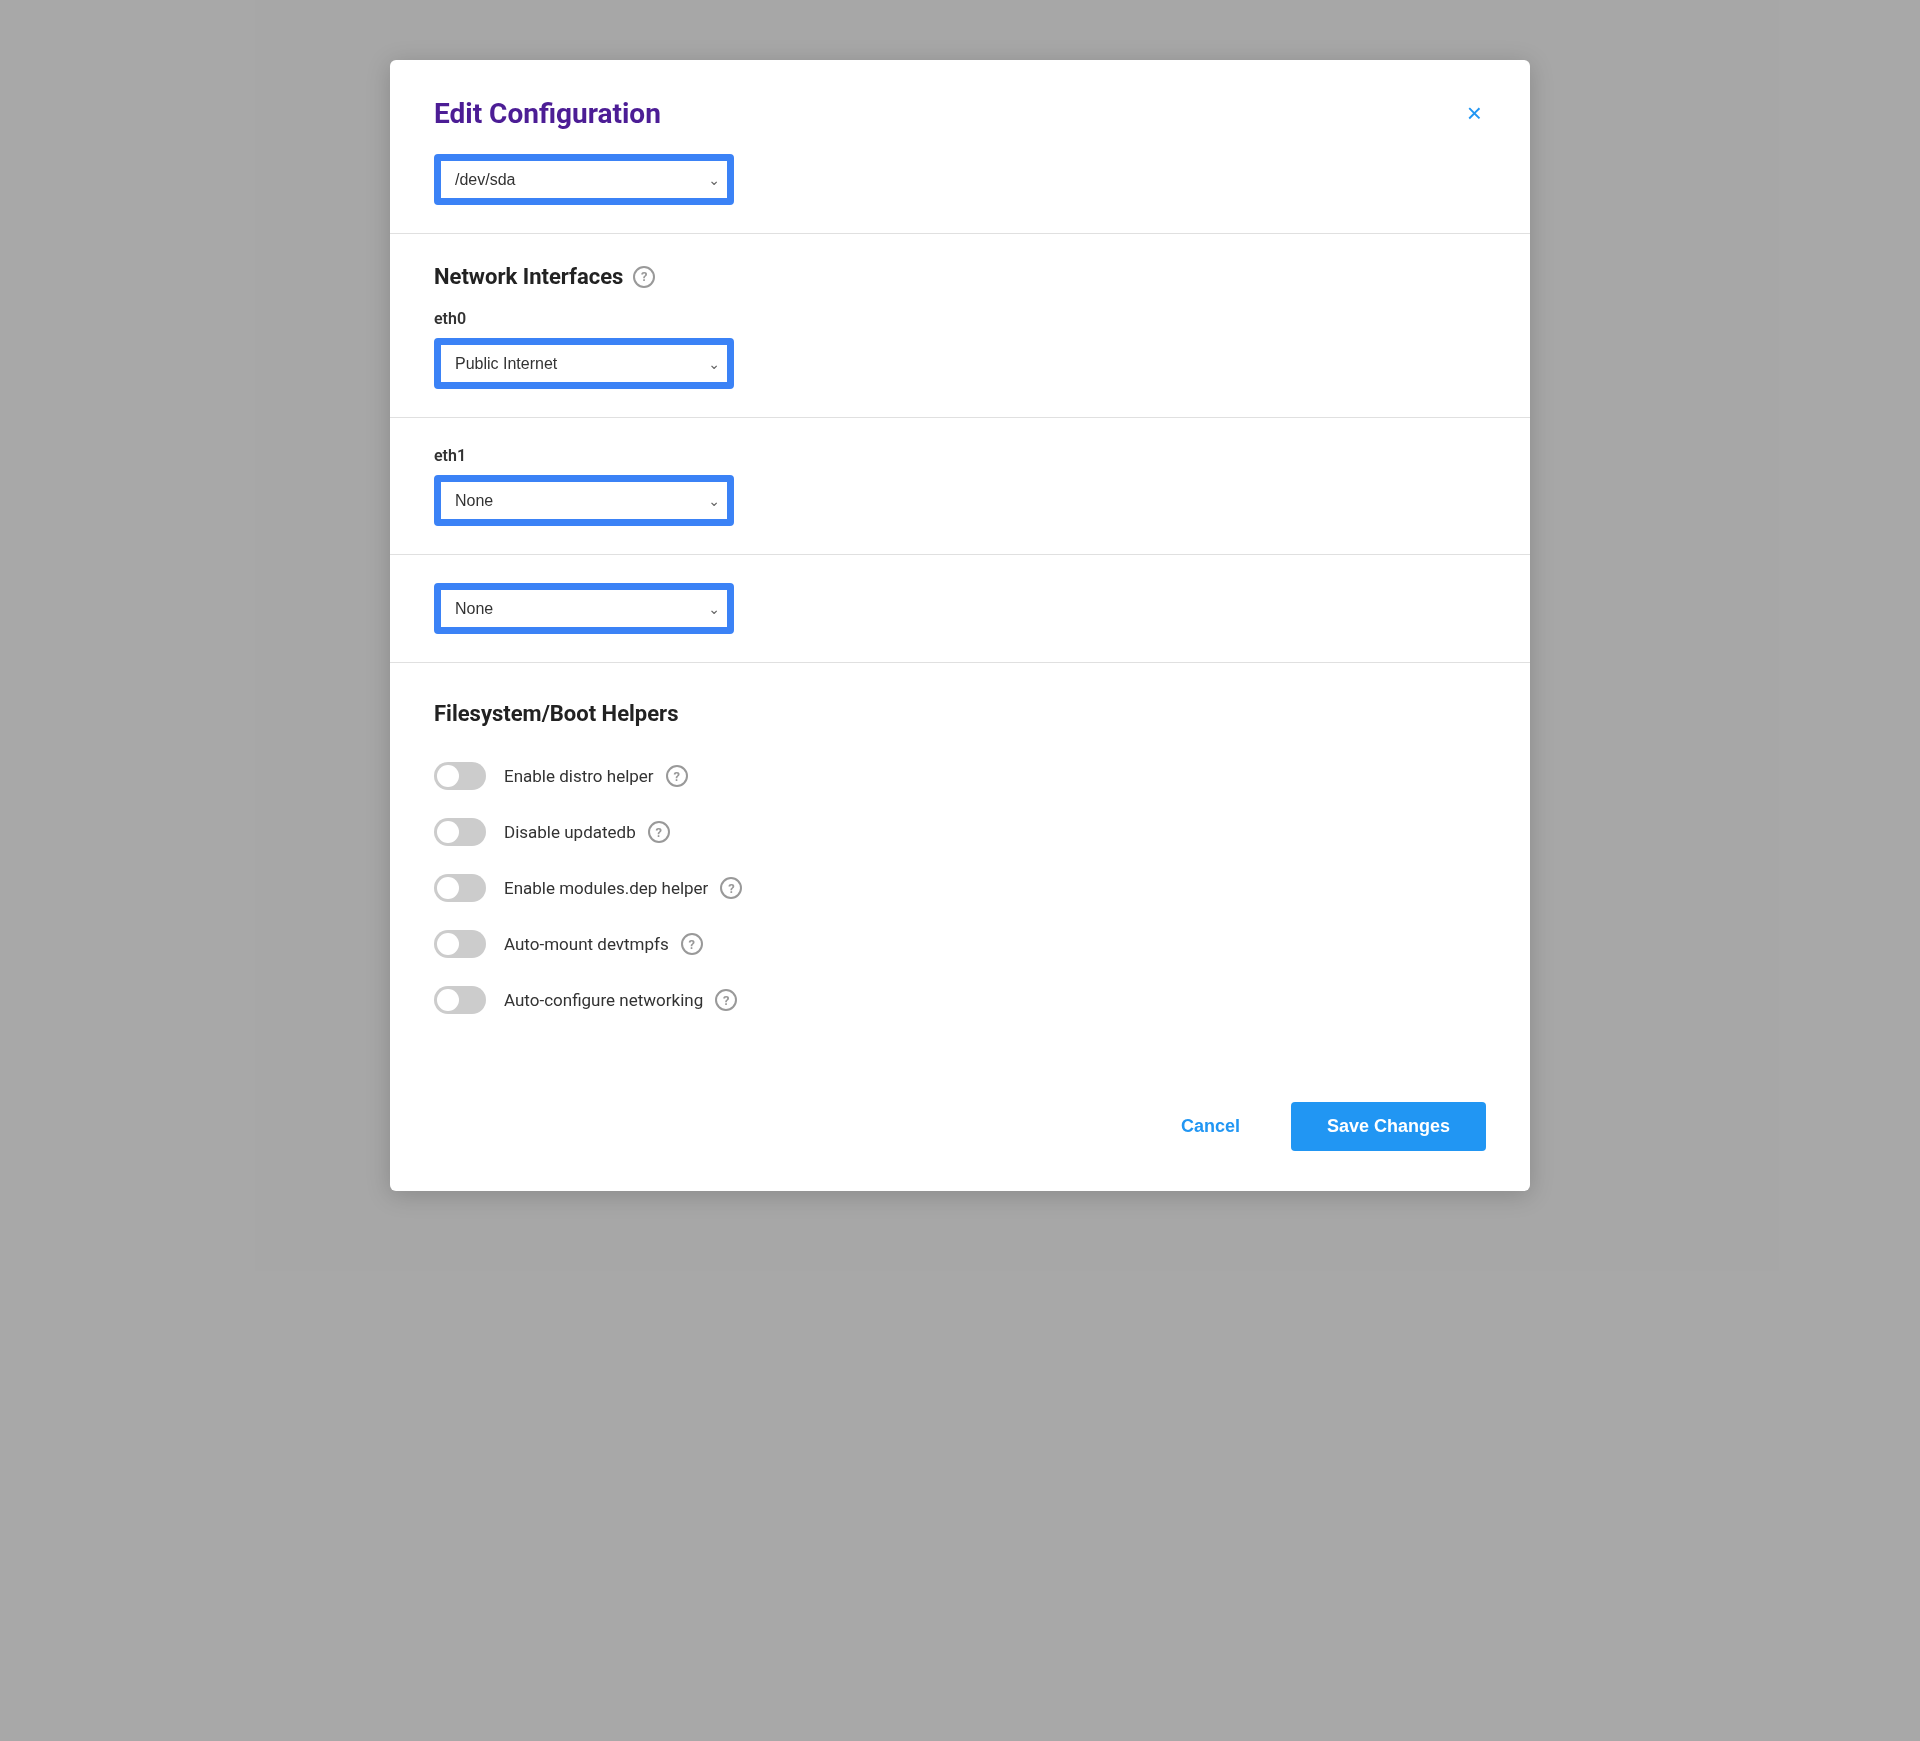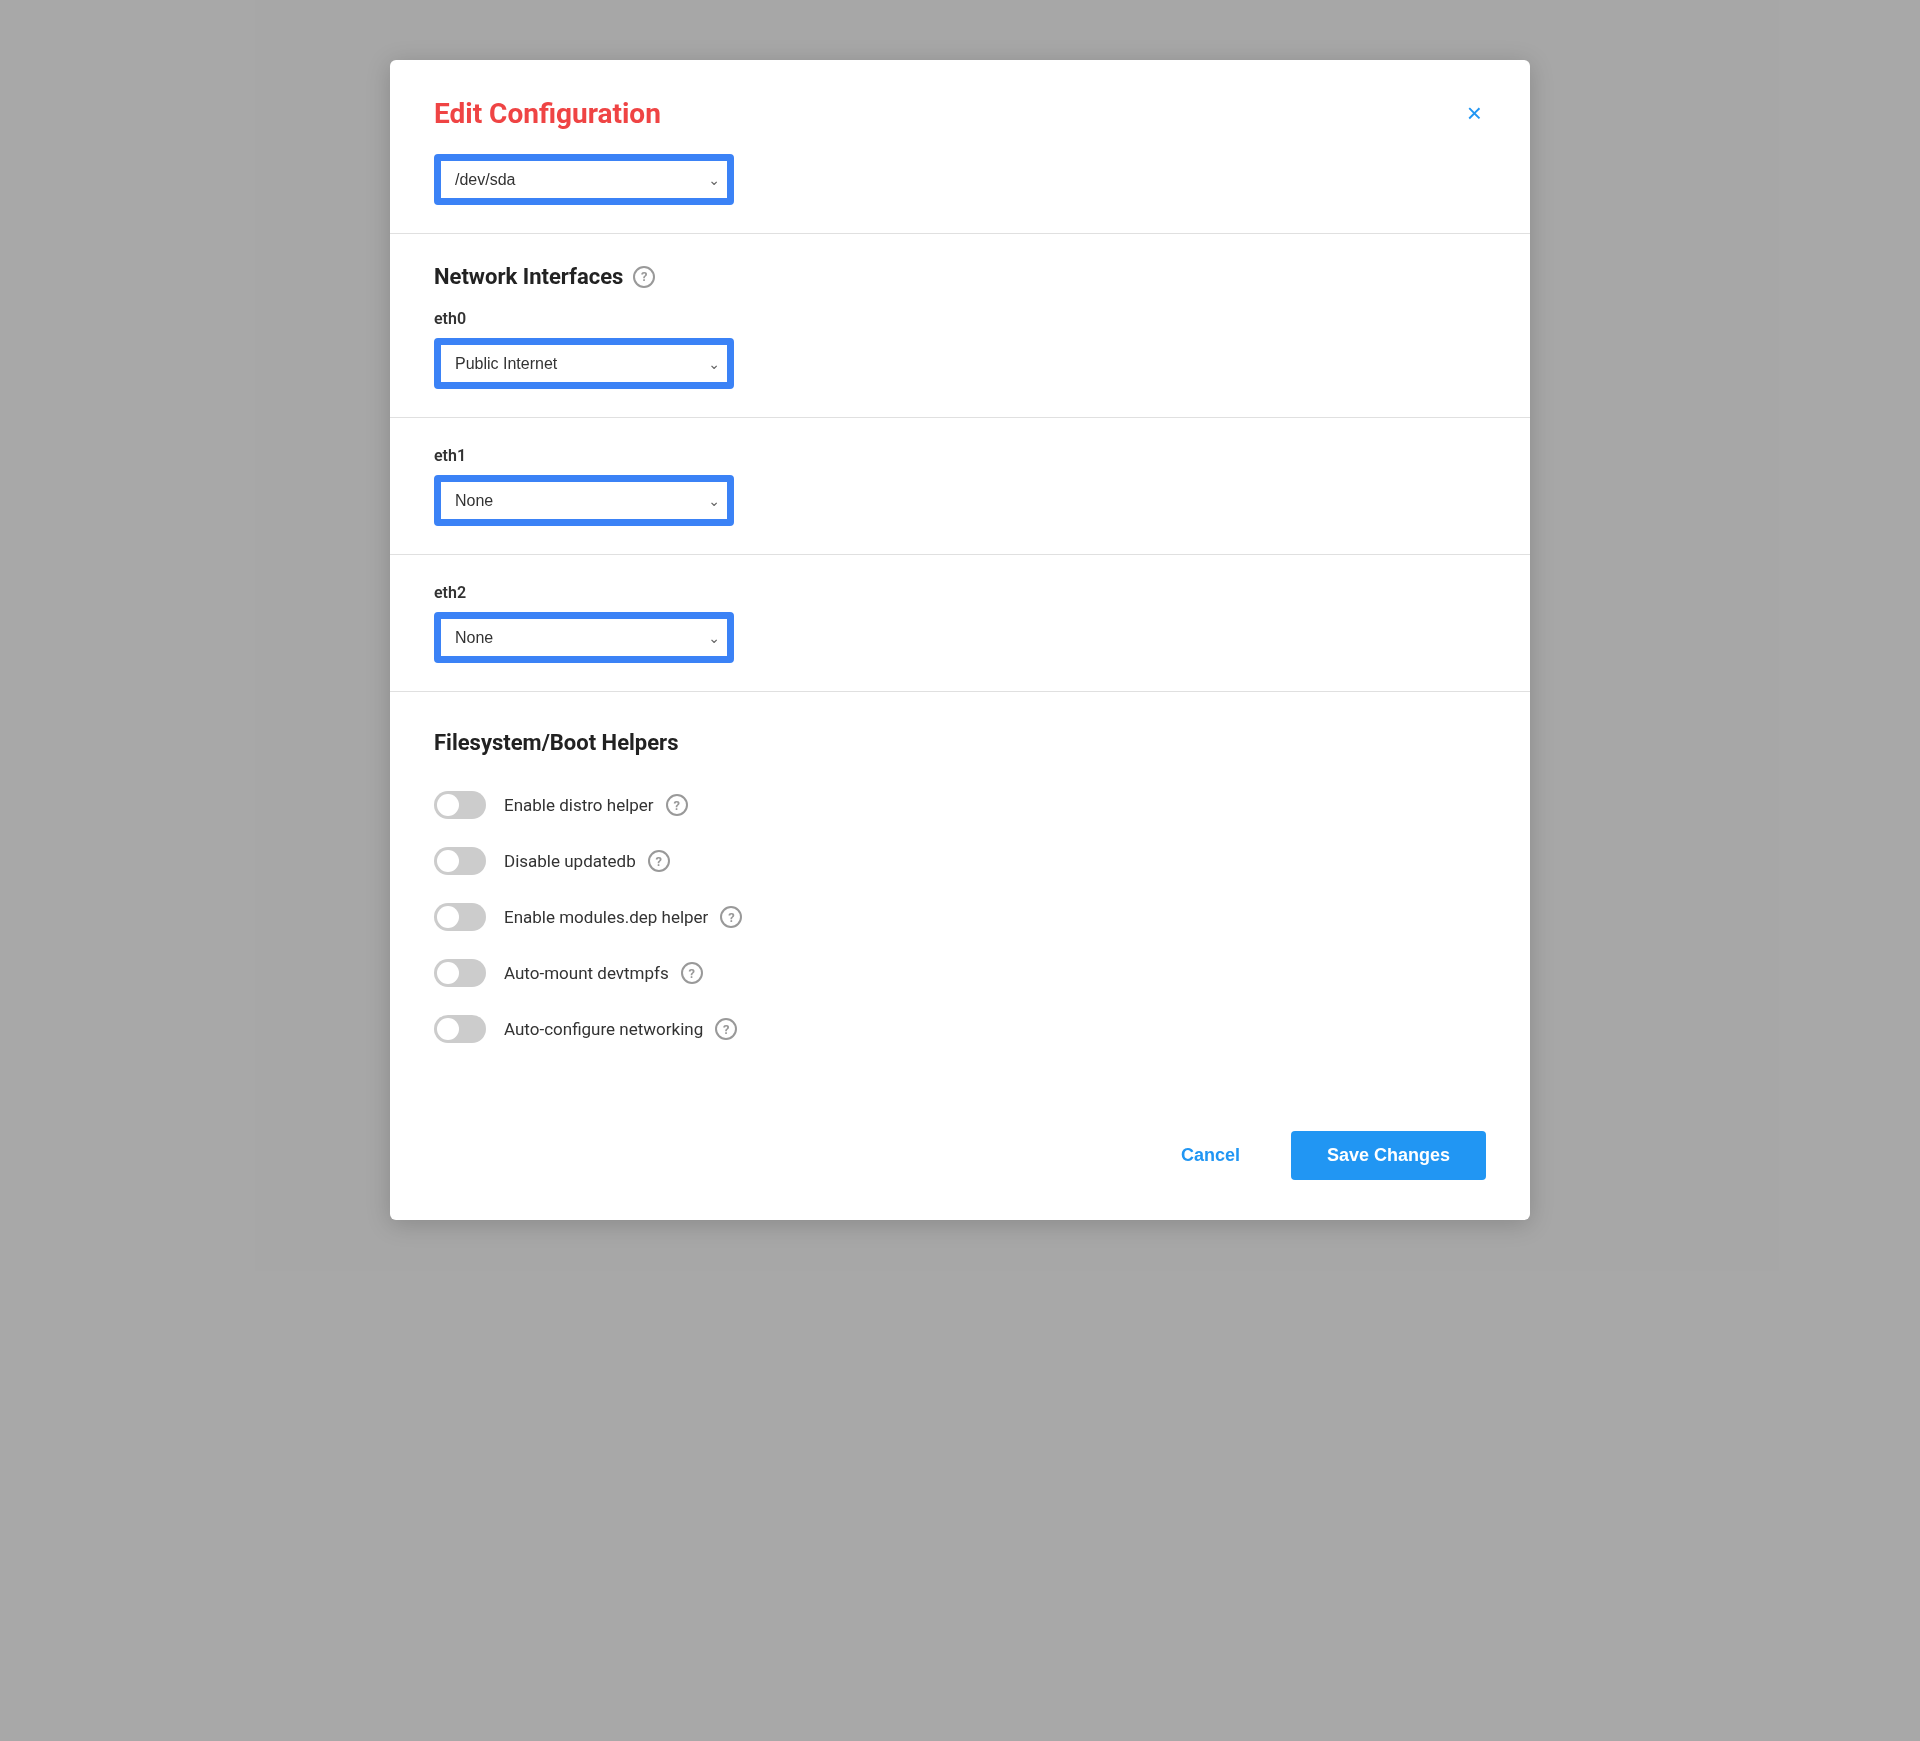--- a/index.html
+++ b/index.html
@@ -39,21 +39,21 @@
     .modal-header {
       display: flex;
       align-items: center;
       justify-content: space-between;
       padding: 36px 44px 24px 44px;
     }
 
     .modal-title {
       font-size: 28px;
       font-weight: 700;
-      color: #ef4444;
+      color: #4c1d95;
     }
 
     .close-button {
       background: none;
       border: none;
       cursor: pointer;
       color: #2196f3;
       font-size: 26px;
       padding: 4px;
       line-height: 1;
@@ -311,21 +311,20 @@
               <option value="None">None</option>
               <option value="Public Internet">Public Internet</option>
             </select>
             <span class="chevron">⌄</span>
           </div>
         </div>
 
         <hr class="field-divider">
 
         <div class="field-group">
-          <span class="field-label">eth2</span>
           <div class="select-wrapper wide">
             <select>
               <option value="None">None</option>
               <option value="Public Internet">Public Internet</option>
             </select>
             <span class="chevron">⌄</span>
           </div>
         </div>
 
         <hr class="field-divider">

